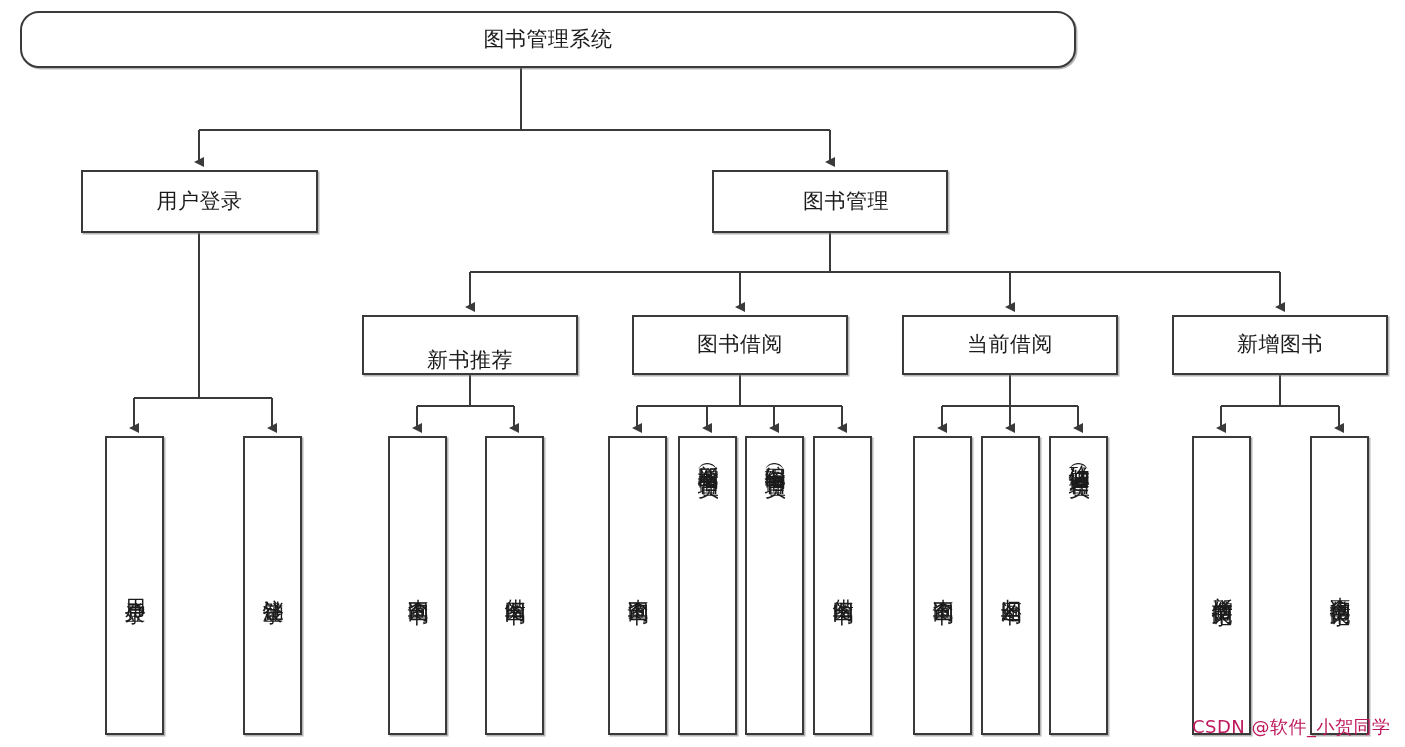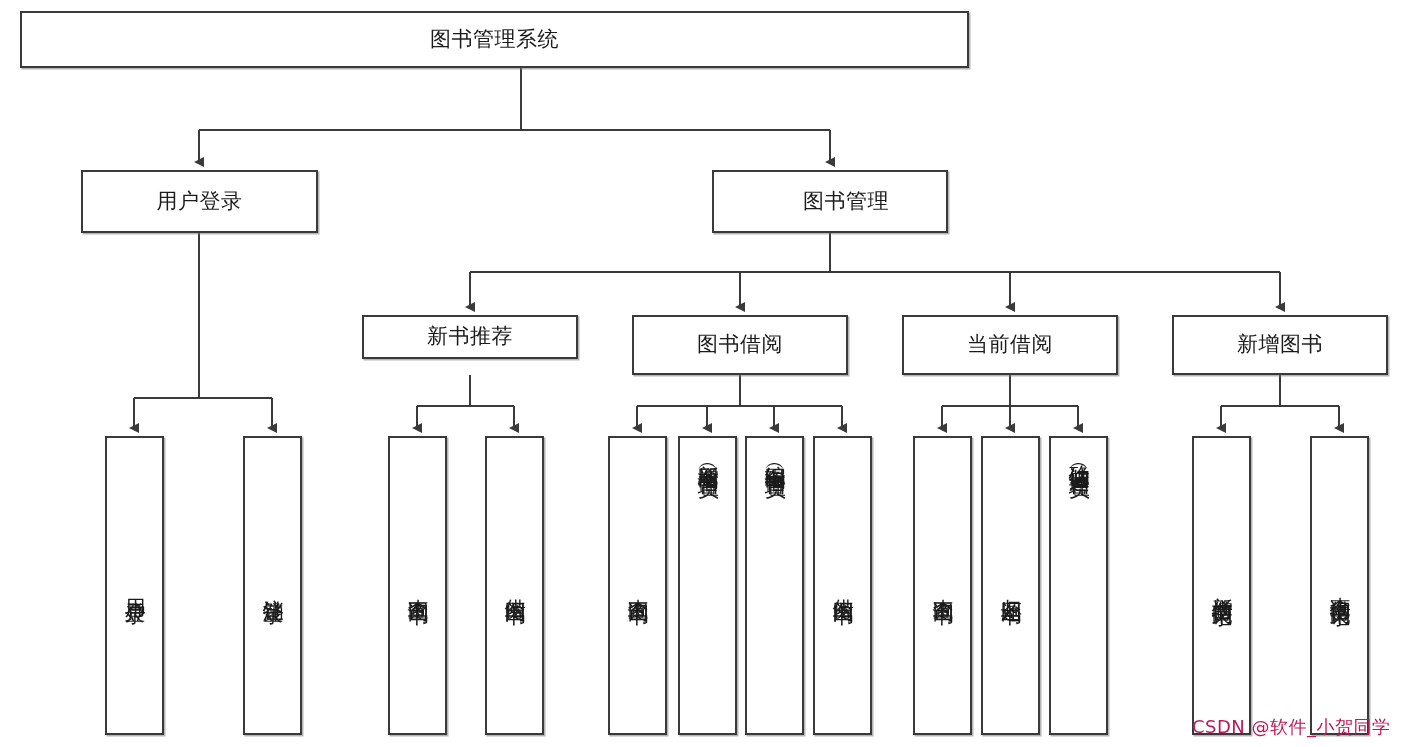--- a/index.html
+++ b/index.html
@@ -112,32 +112,32 @@
       <path d="M1010,406 L1010,428" marker-end="url(#arrow)"></path>
       <path d="M1078,406 L1078,428" marker-end="url(#arrow)"></path>
 
       <path d="M1280,375 L1280,406" stroke-linecap="butt"></path>
       <path d="M1221,406 L1339,406" stroke-linecap="butt"></path>
       <path d="M1221,406 L1221,428" marker-end="url(#arrow)"></path>
       <path d="M1339,406 L1339,428" marker-end="url(#arrow)"></path>
     </g>
   </svg>
 
-  <div class="node" style="left:20px; top:11px; width:949px; height:57px;">
+  <div class="node" style="left:20px; top:11px; width:1056px; height:57px;border-radius:19px;">
     <span class="label">图书管理系统</span>
   </div>
 
   <div class="node" style="left:81px; top:170px; width:237px; height:63px;">
     <span class="label">用户登录</span>
   </div>
   <div class="node" style="left:712px; top:170px; width:236px; height:63px;padding-left:32px;">
     <span class="label">图书管理</span>
   </div>
 
-  <div class="node" style="left:362px; top:315px; width:216px; height:44px;">
+  <div class="node" style="left:362px; top:315px; width:216px; height:60px;align-items:flex-end;">
     <span class="label">新书推荐</span>
   </div>
   <div class="node" style="left:632px; top:315px; width:216px; height:60px;">
     <span class="label">图书借阅</span>
   </div>
   <div class="node" style="left:902px; top:315px; width:216px; height:60px;">
     <span class="label">当前借阅</span>
   </div>
   <div class="node" style="left:1172px; top:315px; width:216px; height:60px;">
     <span class="label">新增图书</span>

